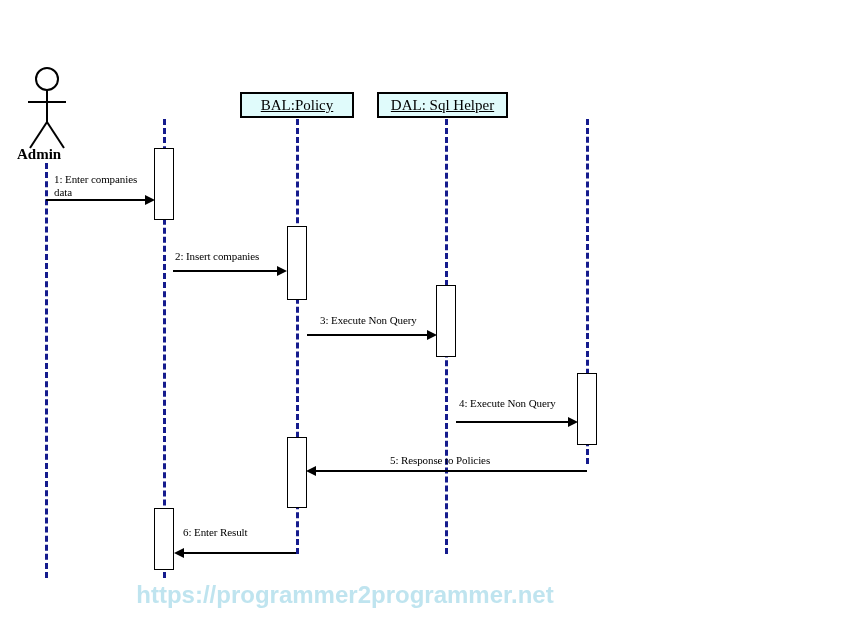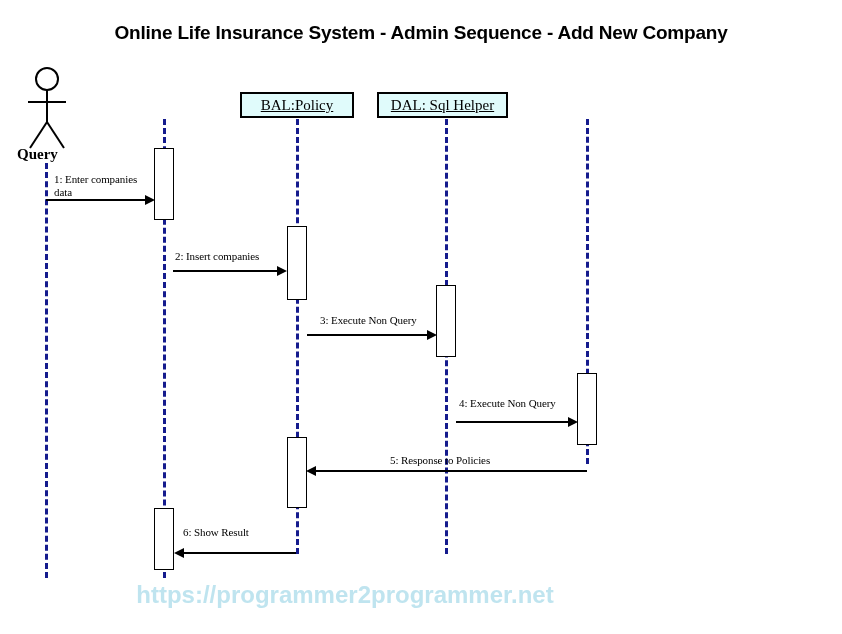--- a/index.html
+++ b/index.html
@@ -110,32 +110,31 @@
     font-weight: bold;
     color: #bfe4ef;
     white-space: nowrap;
   }
 </style>
 </head>
 <body>
 
 <div id="diagram-root">
 
-  <div class="title">Online Life Insurance System - Admin Sequence - Add New Company</div>
 
   <div class="actor" style="left:18px; top:66px; width:58px; height:88px;">
     <svg width="58" height="88" viewBox="0 0 58 88">
       <circle cx="29" cy="13" r="11" fill="#ffffff" stroke="#000000" stroke-width="2"></circle>
       <line x1="29" y1="24" x2="29" y2="56" stroke="#000000" stroke-width="2"></line>
       <line x1="10" y1="36" x2="48" y2="36" stroke="#000000" stroke-width="2"></line>
       <line x1="29" y1="56" x2="12" y2="82" stroke="#000000" stroke-width="2"></line>
       <line x1="29" y1="56" x2="46" y2="82" stroke="#000000" stroke-width="2"></line>
     </svg>
   </div>
-  <div class="actor-label" style="left:17px; top:146px;">Query</div>
+  <div class="actor-label" style="left:17px; top:146px;">Admin</div>
   <div class="lifeline-dash" style="left:45px; top:163px; height:415px;"></div>
 
   <div class="lifeline-dash" style="left:163px; top:119px; height:459px;"></div>
   <div class="activation" style="left:154px; top:148px; height:72px;"></div>
   <div class="activation" style="left:154px; top:508px; height:62px;"></div>
 
   <div class="lifeline-head" style="left:240px; top:92px; width:114px;">
     <span>BAL:Policy</span>
   </div>
   <div class="lifeline-dash" style="left:296px; top:119px; height:435px;"></div>
@@ -165,19 +164,19 @@
   <div class="arrow-head right" style="left:427px; top:330px;"></div>
 
   <div class="msg-label" style="left:459px; top:397px;">4: Execute Non Query</div>
   <div class="msg-line" style="left:456px; top:421px; width:113px;"></div>
   <div class="arrow-head right" style="left:568px; top:417px;"></div>
 
   <div class="msg-label" style="left:390px; top:454px;">5: Response to Policies</div>
   <div class="msg-line" style="left:315px; top:470px; width:272px;"></div>
   <div class="arrow-head left" style="left:306px; top:466px;"></div>
 
-  <div class="msg-label" style="left:183px; top:526px;">6: Show Result</div>
+  <div class="msg-label" style="left:183px; top:526px;">6: Enter Result</div>
   <div class="msg-line" style="left:183px; top:552px; width:113px;"></div>
   <div class="arrow-head left" style="left:174px; top:548px;"></div>
 
   <div class="watermark">https://programmer2programmer.net</div>
 
 </div>
 
 </body></html>

